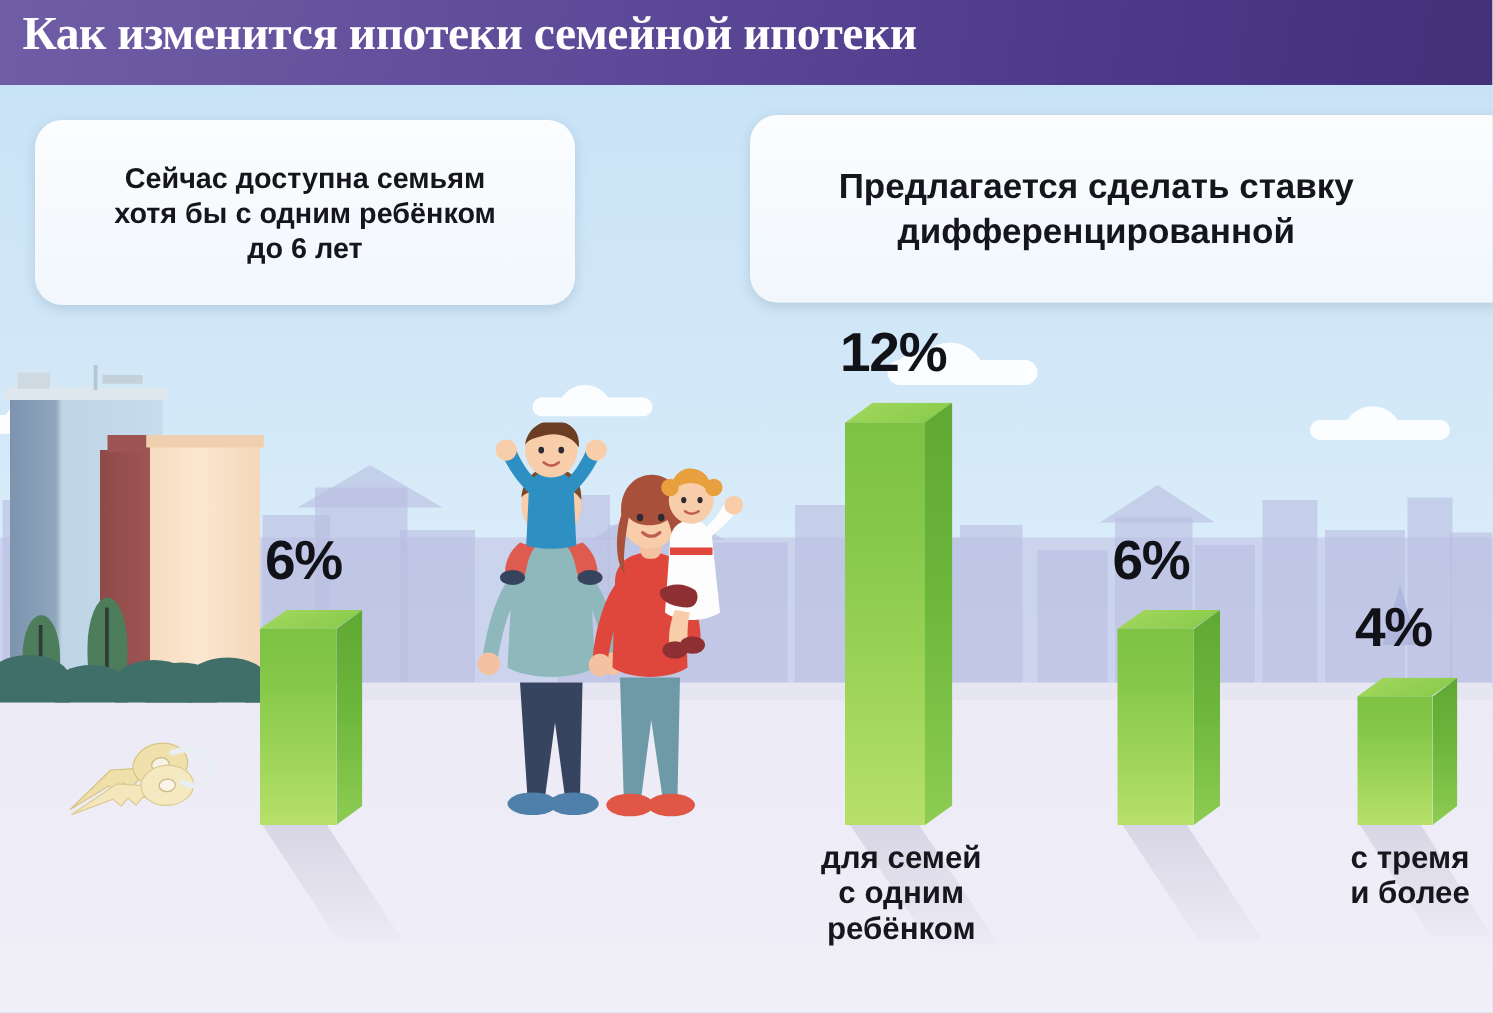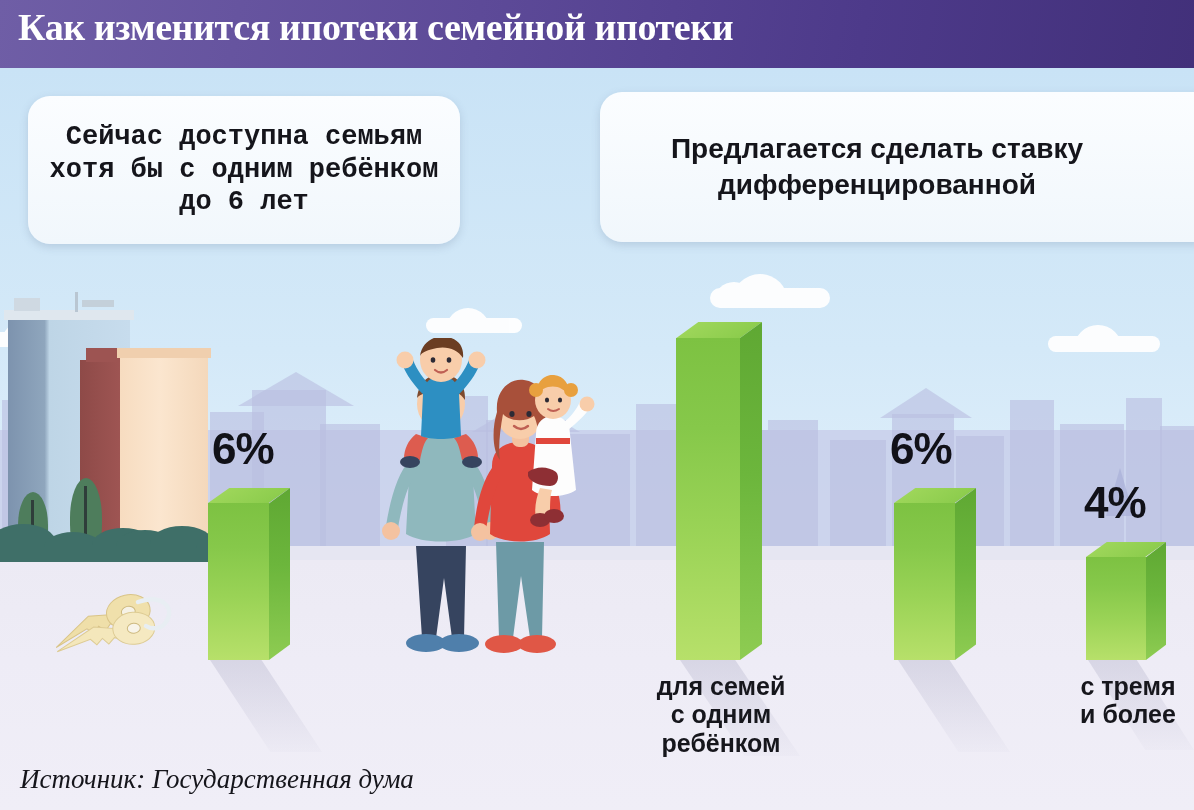--- a/index.html
+++ b/index.html
@@ -89,21 +89,21 @@
     position:absolute; z-index:30;
     background:linear-gradient(180deg,#fbfdff 0%,#f1f7fc 100%);
     box-shadow:0 3px 9px rgba(90,110,140,.22);
     display:flex; align-items:center; justify-content:center; text-align:center;
   }
   .card-text {
     font-family:"Liberation Sans", sans-serif;
     font-weight:bold; color:#15151b; white-space:pre-line;
   }
   #card-left { left:28px; top:96px; width:432px; height:148px; border-radius:22px; }
-  #card-left .card-text { font-size:27px; line-height:1.22;font-family:Liberation Mono, monospace; }
+  #card-left .card-text { font-size:23px; line-height:1.22; }
   #card-right { left:600px; top:92px; width:600px; height:150px; border-radius:22px 0 0 22px; }
   #card-right .card-text { font-size:28px; line-height:1.28; padding-right:46px; }
 
   
   .source {
     position:absolute; left:20px; top:764px; z-index:35;
     font-family:"Liberation Serif", serif; font-style:italic;
     font-size:27px; color:#15151b; white-space:nowrap;
   }
 
@@ -414,20 +414,21 @@
   </div>
   <div class="bar-value" style="left:212px; top:424px;">6%</div>
 
   <div class="bar" style="left:676px; top:322px; width:86px; height:338px;">
     <div class="topface" style="left:0; top:0; width:86px; height:28px;
                 clip-path:polygon(0% 58%, 26% 0%, 100% 0%, 74% 58%);"></div>
     <div class="front" style="left:0; top:16px; width:64px; height:322px;"></div>
     <div class="side" style="left:64px; top:0; width:22px; height:338px;
                 clip-path:polygon(0% 4.7%, 100% 0%, 100% 95.3%, 0% 100%);"></div>
   </div>
+  <div class="bar-value" style="left:672px; top:258px;">12%</div>
   <div class="bar-label" style="left:616px; top:672px; width:210px;">для семей
 с одним
 ребёнком</div>
 
   <div class="bar" style="left:894px; top:488px; width:82px; height:172px;">
     <div class="topface" style="left:0; top:0; width:82px; height:26px;
                 clip-path:polygon(0% 58%, 26% 0%, 100% 0%, 74% 58%);"></div>
     <div class="front" style="left:0; top:15px; width:61px; height:157px;"></div>
     <div class="side" style="left:61px; top:0; width:21px; height:172px;
                 clip-path:polygon(0% 9%, 100% 0%, 100% 91%, 0% 100%);"></div>
@@ -453,15 +454,14 @@
 
   <div class="card" id="card-right">
     <div class="card-text">Предлагается сделать ставку
 дифференцированной</div>
   </div>
 
   <div class="header">
     <div class="header-title">Как изменится ипотеки семейной ипотеки</div>
   </div>
 
-  <div class="source">Источник: Государственная дума</div>
 
 </div>
 
 </body></html>

